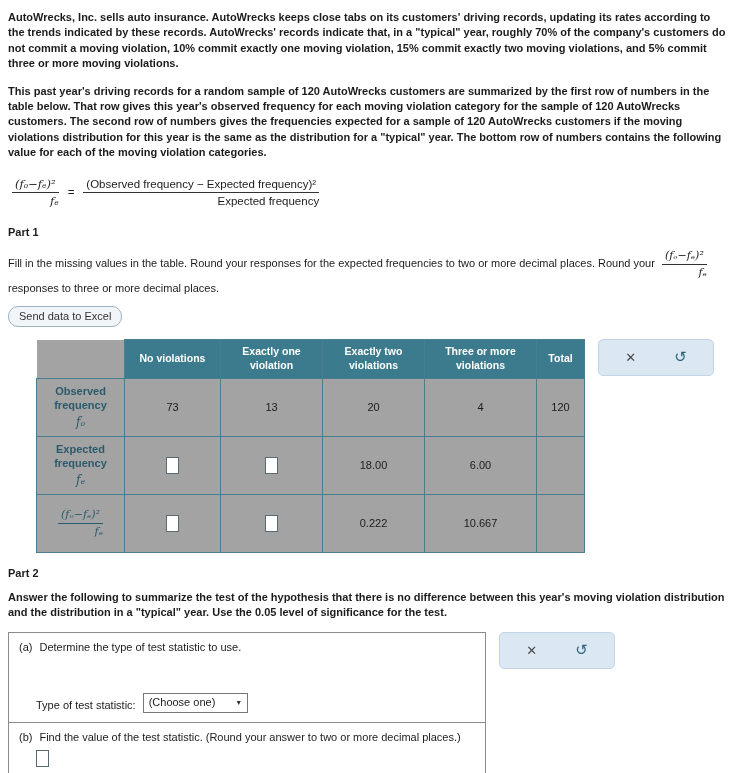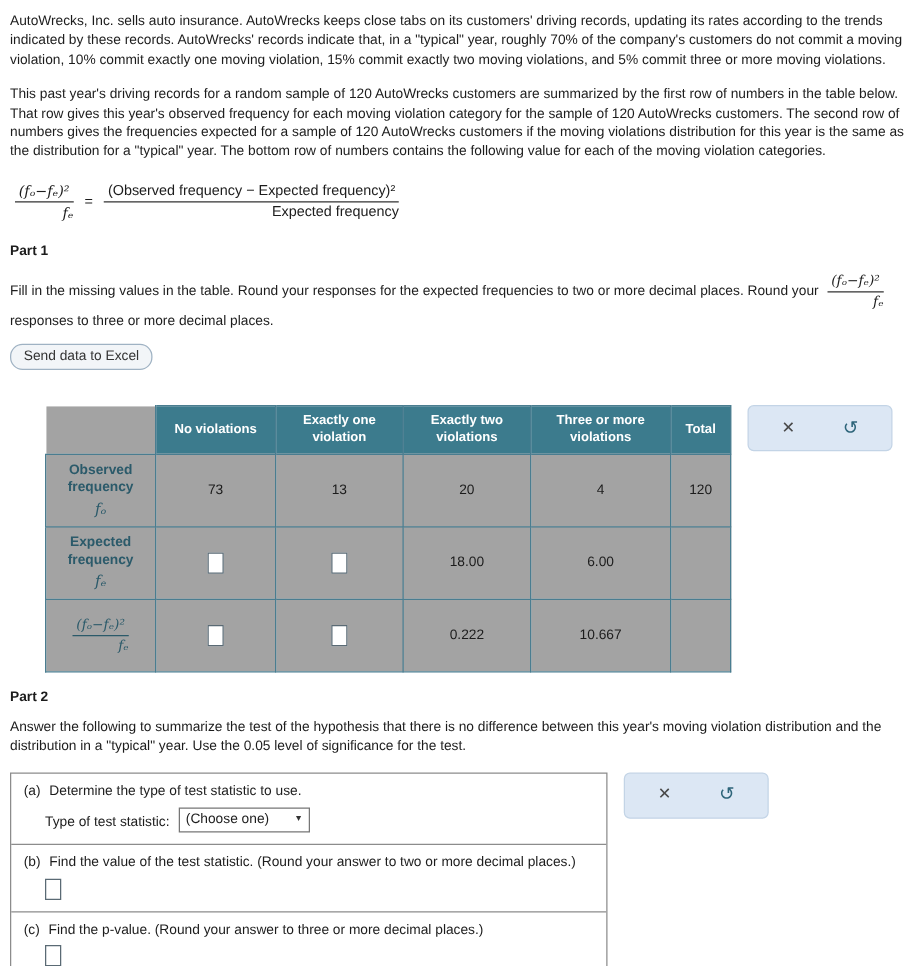--- a/index.html
+++ b/index.html
@@ -4,21 +4,21 @@
 <style>
   * { margin:0; padding:0; box-sizing:border-box; }
   html, body { background:#fff; }
   body {
     width:736px;
     font-family:"Liberation Sans","DejaVu Sans",sans-serif;
     font-size:11px;
     color:#1c1c1c;
   }
   .page { padding:10px 8px 14px 8px; }
-  .para { line-height:1.4; margin-bottom:12px; }
+  .para { line-height:1.4; margin-bottom:12px;font-weight:bold; }
   .math {
     font-family:"DejaVu Serif","DejaVu Sans",serif;
     font-style:italic;
   }
   
   .frac { display:inline-block; text-align:right; vertical-align:middle; line-height:1.25; }
   .frac .num { display:block; border-bottom:1px solid #333; padding:0 3px 1px 3px; }
   .frac .den { display:block; padding-top:1px; }
   .formula-row {
     display:flex; align-items:center; gap:9px;
@@ -29,21 +29,21 @@
   .instructions .frac { margin:0 4px; font-size:11px; }
   .send-btn {
     display:inline-block;
     font-family:"Liberation Sans","DejaVu Sans",sans-serif;
     font-size:11px; color:#333;
     background:#f2f5f8; border:1px solid #9fb2c3;
     border-radius:10px; padding:3px 10px 4px 10px;
     margin:4px 0 12px 0; cursor:pointer;
   }
   
-  .table-area { display:flex; align-items:flex-start;margin-top:16px; }
+  .table-area { display:flex; align-items:flex-start; }
   .freq-table { border-collapse:collapse; margin-left:28px; }
   .freq-table th, .freq-table td { border:1px solid #4a7d90; }
   .freq-table th {
     background:#3c7b8d; color:#fff; font-weight:bold;
     font-size:10.5px; text-align:center; vertical-align:middle;
     padding:5px 4px; line-height:1.3;
   }
   .freq-table td {
     text-align:center; vertical-align:middle;
     font-size:11px; height:58px; background:#a3a3a3; padding:3px;
@@ -74,20 +74,21 @@
   .qa-area { display:flex; align-items:flex-start; margin-top:4px; }
   .qbox { width:478px; border:1px solid #8c8c8c; background:#fff; }
   .qsection { padding:7px 10px 9px 10px; border-top:1px solid #8c8c8c; line-height:1.4; }
   .qsection:first-child { border-top:none; }
   .qrow { display:flex; gap:7px; }
   .sub-line { margin:5px 0 0 17px; display:flex; align-items:flex-end; gap:7px; }
   .dropdown {
     display:inline-flex; align-items:center; gap:20px;
     border:1px solid #767676; background:#fff; padding:1px 5px 2px 5px;
     cursor:pointer;
+    margin-top:32px;
   }
   .dropdown .arrow { font-size:7px; color:#333; }
   .input-line { margin:4px 0 0 17px; }
 </style>
 </head>
 <body>
 
 <div class="page">
 
   <p class="para">AutoWrecks, Inc. sells auto insurance. AutoWrecks keeps close tabs on its customers' driving records, updating its rates according to the trends indicated by these records. AutoWrecks' records indicate that, in a "typical" year, roughly 70% of the company's customers do not commit a moving violation, 10% commit exactly one moving violation, 15% commit exactly two moving violations, and 5% commit three or more moving violations.</p>

